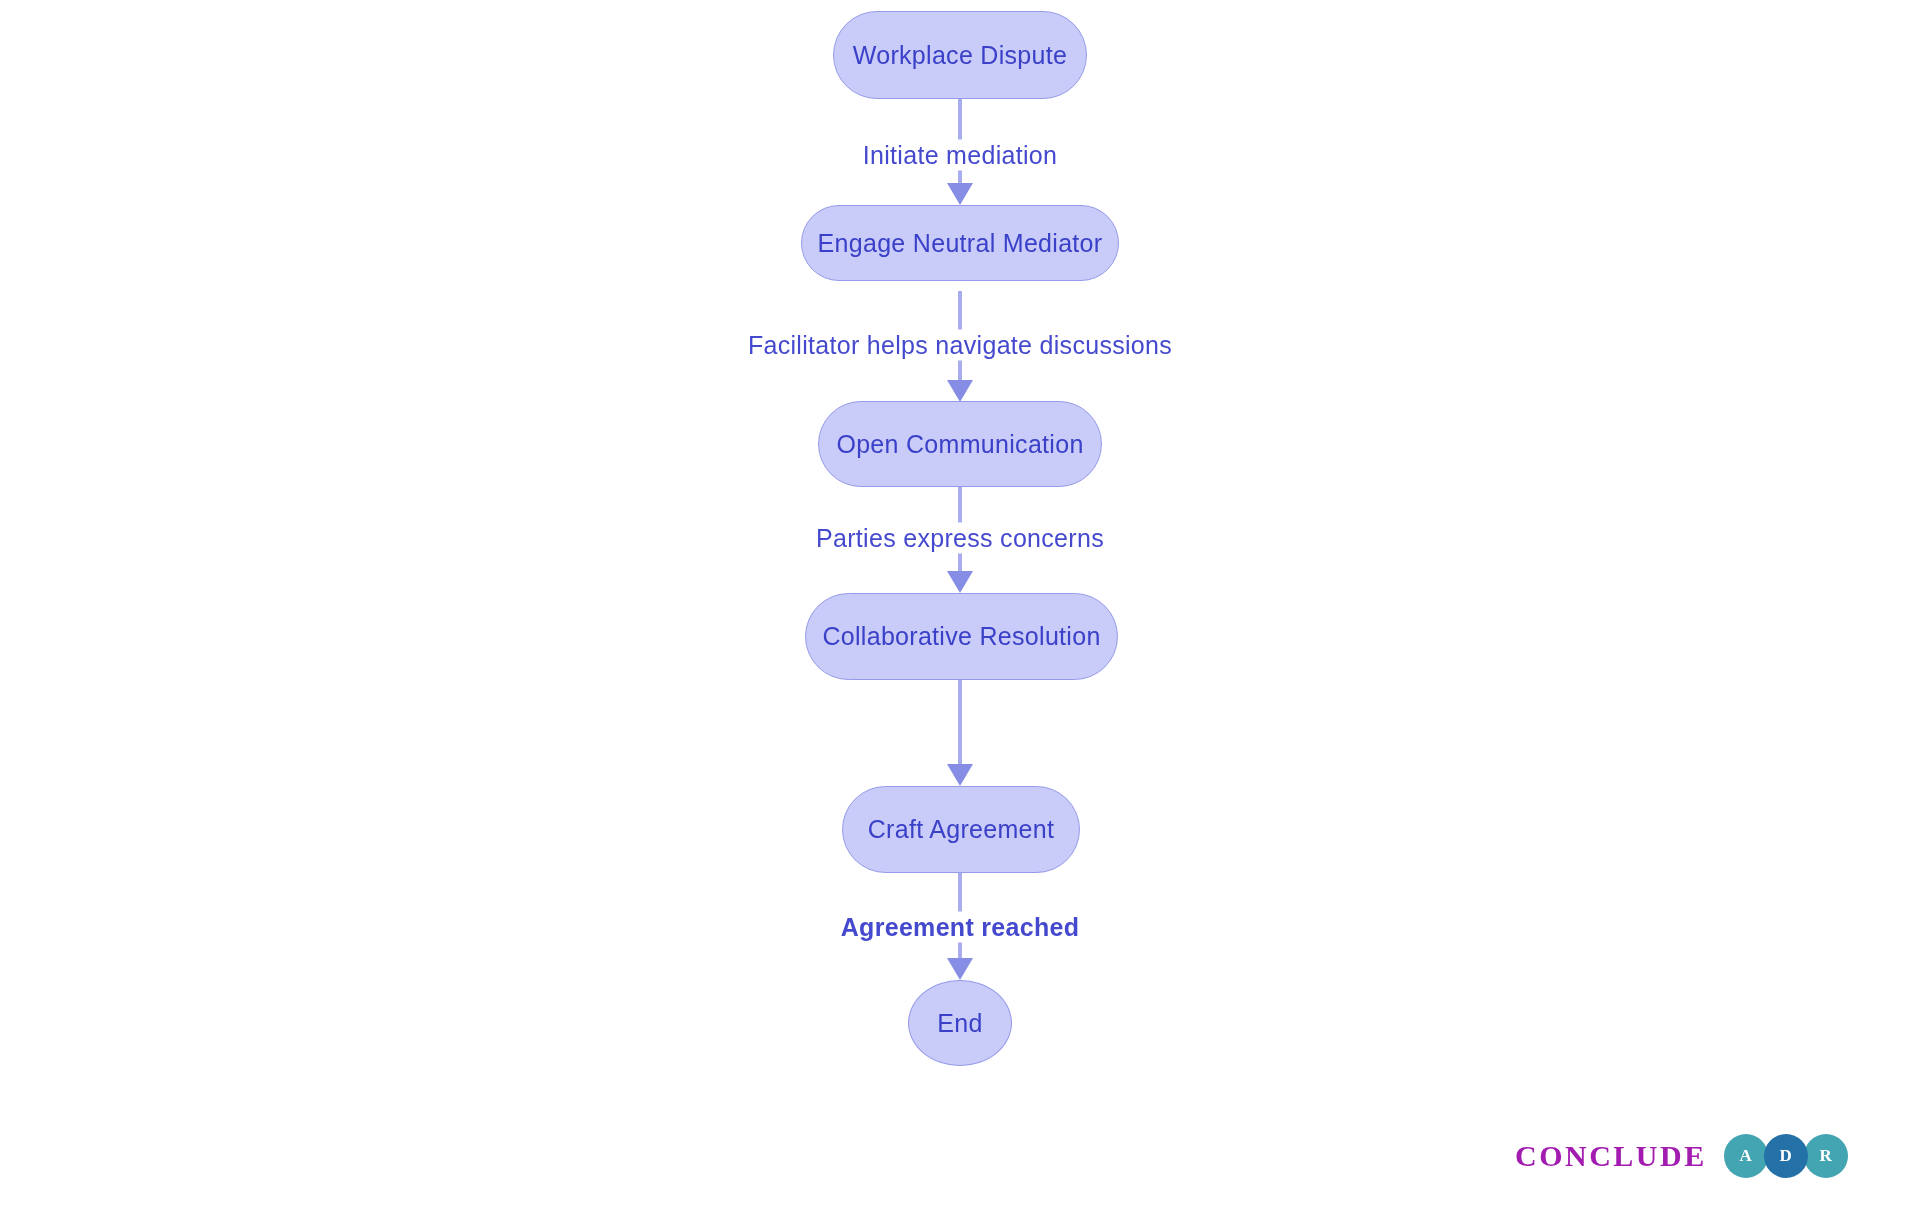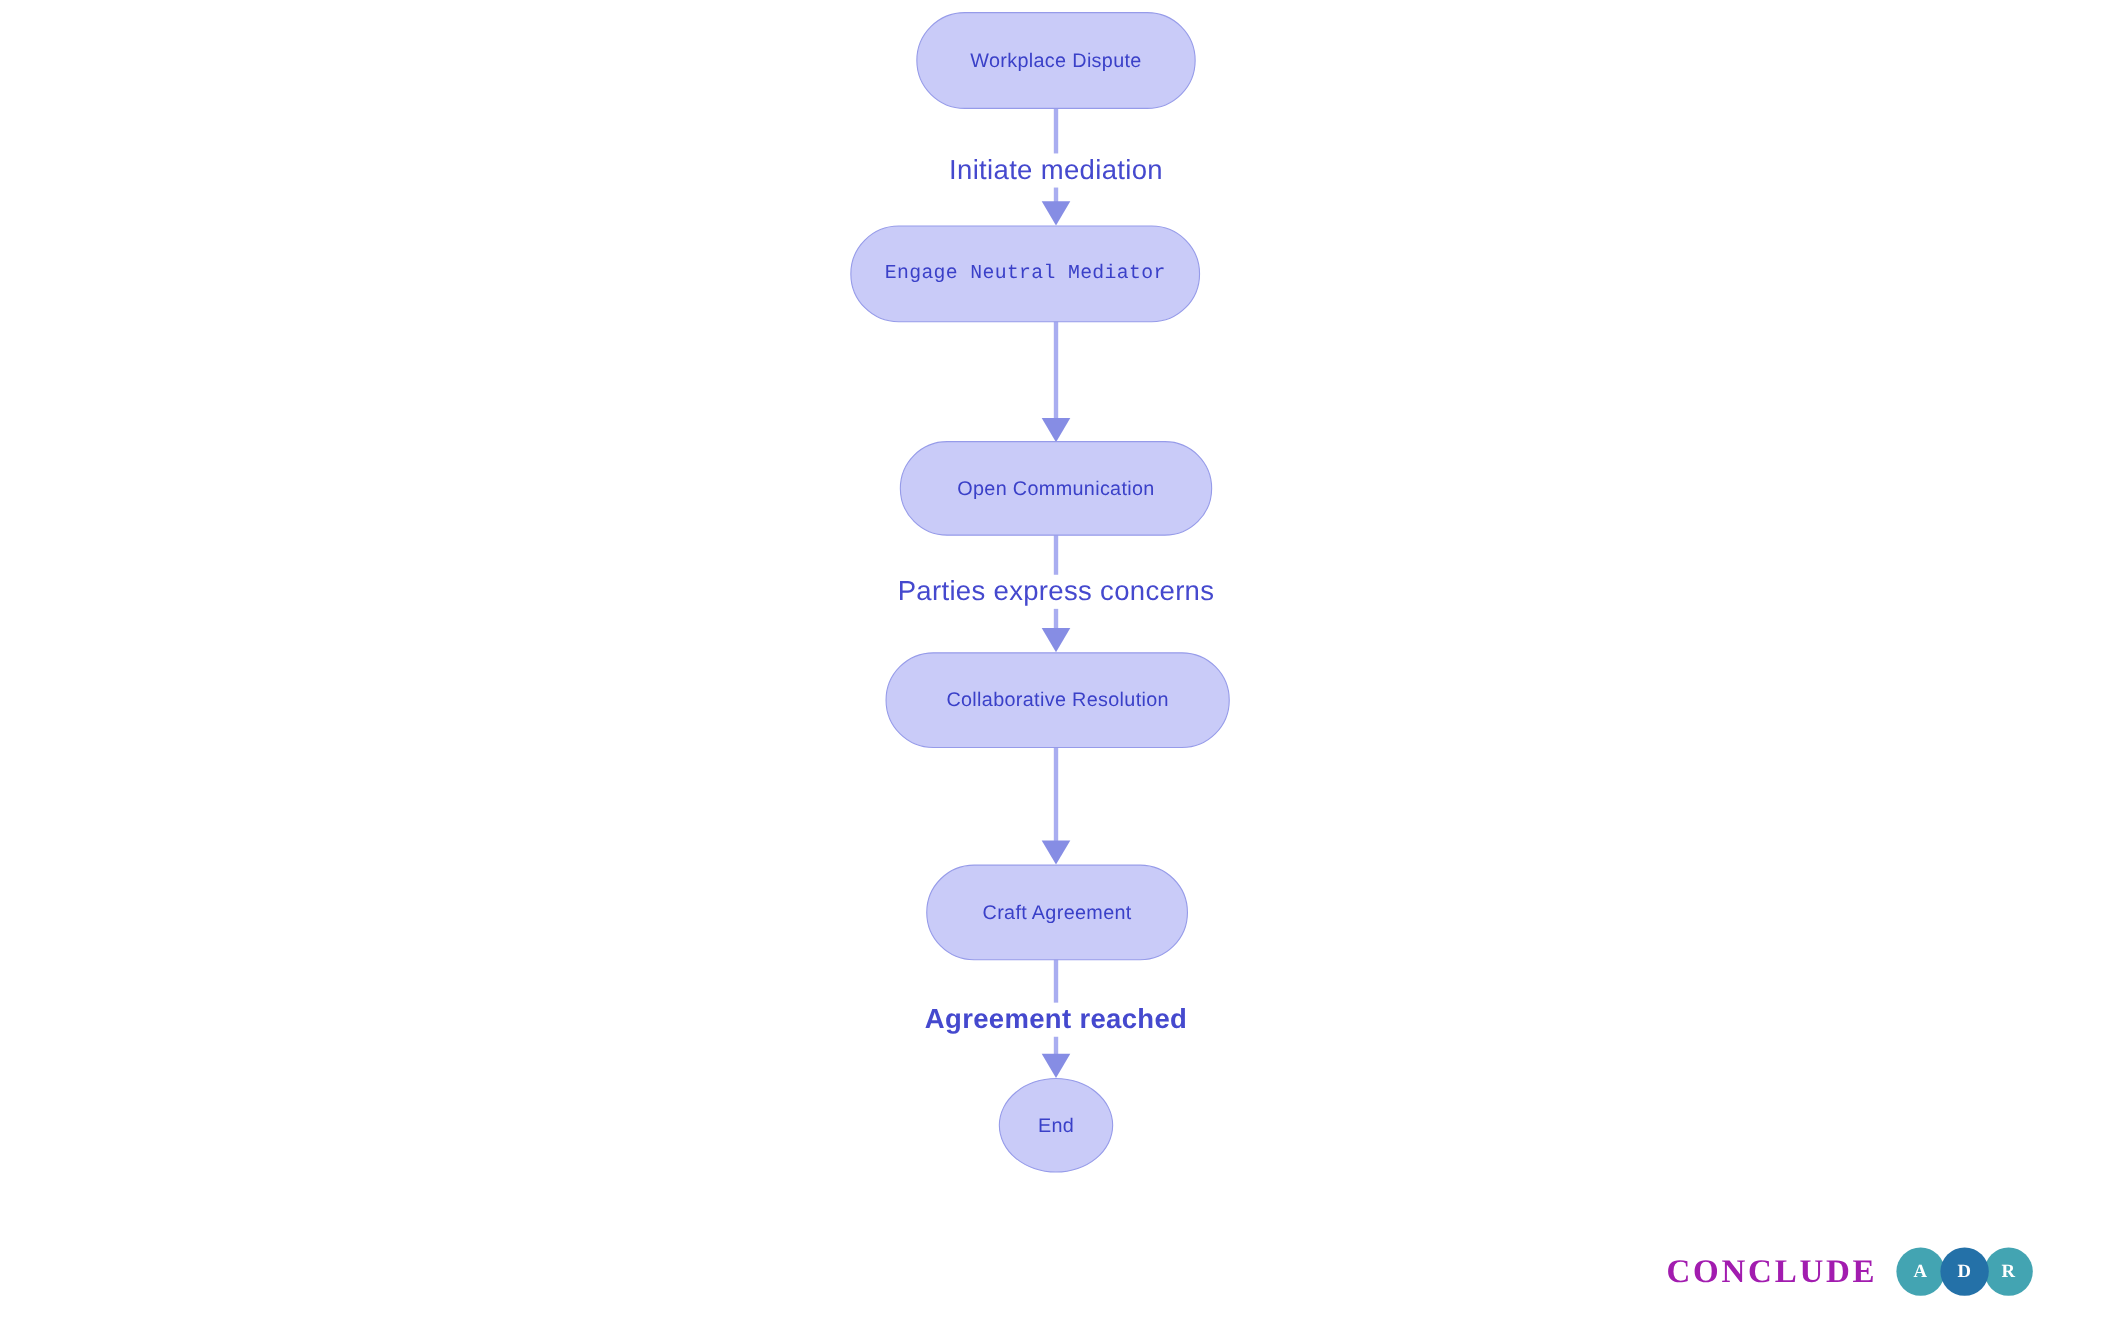--- a/index.html
+++ b/index.html
@@ -16,27 +16,27 @@
   }
 
   
   .node {
     position: absolute;
     background: #c9cbf8;
     border: 1.5px solid #969be9;
     border-radius: 44px;
     display: flex; align-items: center; justify-content: center;
     color: #3a40c8;
-    font-size: 18px;
+    font-size: 25px;
     letter-spacing: 0.3px;
     text-align: center;
     white-space: nowrap;
   }
   .node.n1 { left: 833px; top: 11px;  width: 254px; height: 88px; }
-  .node.n2 { left: 773px; top: 205px; width: 318px; height: 88px; font-family: Liberation Mono, monospace; }
+  .node.n2 { left: 801px; top: 205px; width: 318px; height: 76px; }
   .node.n3 { left: 818px; top: 401px; width: 284px; height: 86px; }
   .node.n4 { left: 805px; top: 593px; width: 313px; height: 87px; }
   .node.n5 { left: 842px; top: 786px; width: 238px; height: 87px; }
   .node.n6 {
     left: 908px; top: 980px; width: 104px; height: 86px;
     border-radius: 50%;
   }
 
   
   .edge-line {
@@ -120,20 +120,21 @@
   <div class="edge-line e4"></div>
   <div class="edge-line e5"></div>
 
   <div class="arrowhead a1"></div>
   <div class="arrowhead a2"></div>
   <div class="arrowhead a3"></div>
   <div class="arrowhead a4"></div>
   <div class="arrowhead a5"></div>
 
   <div class="edge-label l1">Initiate mediation</div>
+  <div class="edge-label l2">Facilitator helps navigate discussions</div>
   <div class="edge-label l3">Parties express concerns</div>
   <div class="edge-label l5">Agreement reached</div>
 
   <div class="node n1">Workplace Dispute</div>
   <div class="node n2">Engage Neutral Mediator</div>
   <div class="node n4">Collaborative Resolution</div>
   <div class="node n3">Open Communication</div>
   <div class="node n5">Craft Agreement</div>
   <div class="node n6">End</div>
 

